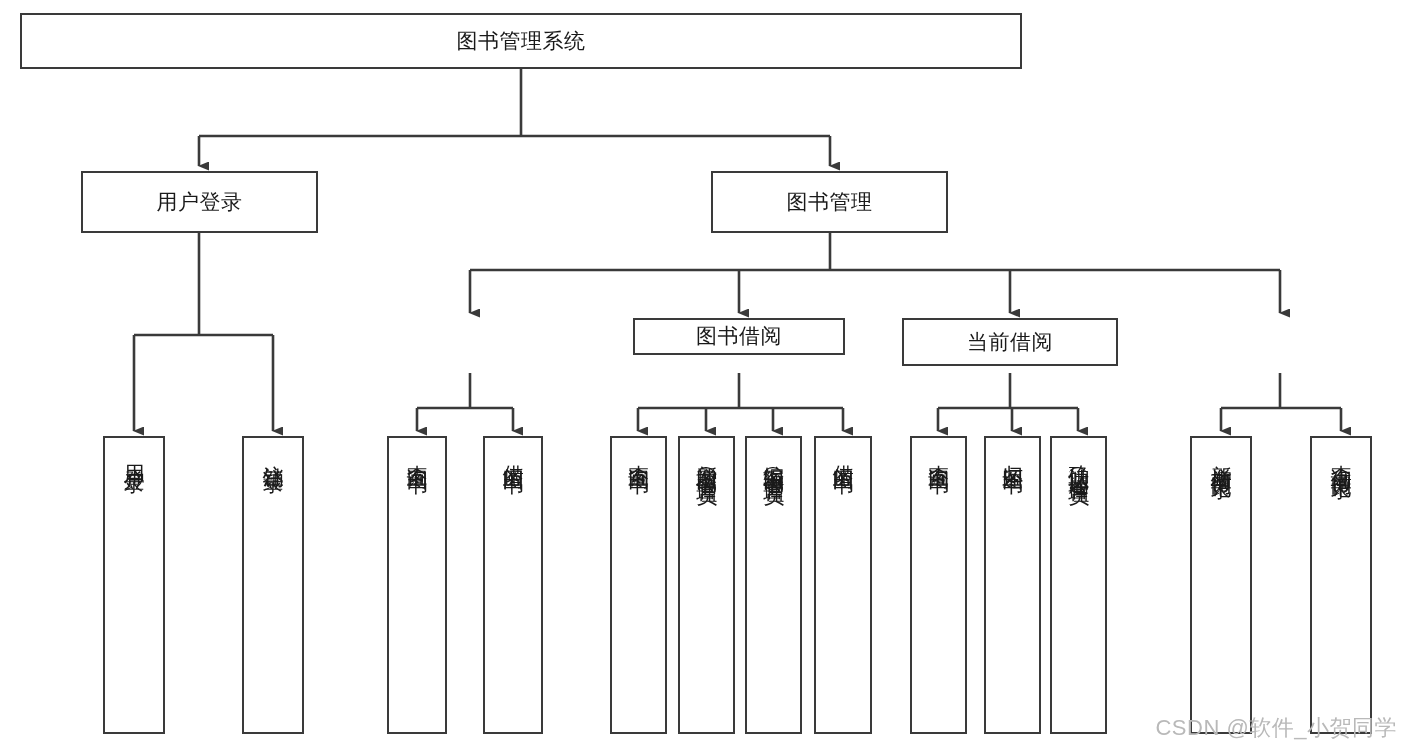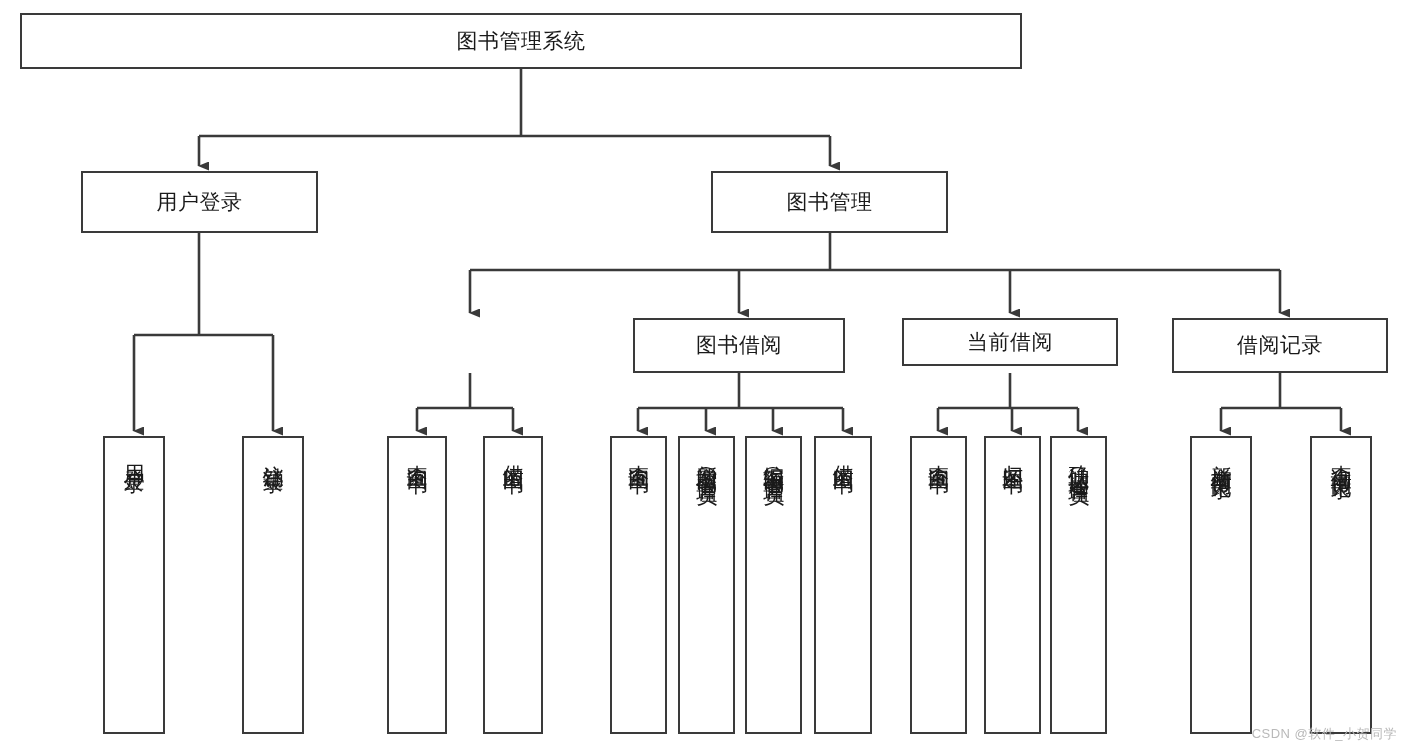--- a/index.html
+++ b/index.html
@@ -51,21 +51,21 @@
     text-orientation: upright;
     font-size: 21px;
     line-height: 1.26;
     letter-spacing: 3px;
     white-space: nowrap;
   }
   .watermark {
     position: absolute;
     right: 8px;
     bottom: 4px;
-    font-size: 13px;
+    font-size: 22px;
     color: #b9b9b9;
     letter-spacing: 0.5px;
     white-space: nowrap;
     pointer-events: none;
   }
 </style>
 </head>
 <body>
 
 <div id="diagram-root">
@@ -128,28 +128,25 @@
     <span class="node-label">图书管理系统</span>
   </div>
 
   <div class="node-box" style="left:81px; top:171px; width:237px; height:62px;">
     <span class="node-label">用户登录</span>
   </div>
   <div class="node-box" style="left:711px; top:171px; width:237px; height:62px;">
     <span class="node-label">图书管理</span>
   </div>
 
-  <div class="node-box" style="left:633px; top:318px; width:212px; height:55px;">
+  <div class="node-box" style="left:633px; top:318px; width:212px; height:37px;">
     <span class="node-label">图书借阅</span>
   </div>
   <div class="node-box" style="left:902px; top:318px; width:216px; height:48px;">
     <span class="node-label">当前借阅</span>
-  </div>
-  <div class="node-box" style="left:1172px; top:318px; width:216px; height:55px;">
-    <span class="node-label">借阅记录</span>
   </div>
 
   <div class="node-box leaf" style="left:103px; top:436px; width:62px; height:298px;">
     <span class="node-label">用户登录</span>
   </div>
   <div class="node-box leaf" style="left:242px; top:436px; width:62px; height:298px;">
     <span class="node-label">注销登录</span>
   </div>
 
   <div class="node-box leaf" style="left:387px; top:436px; width:60px; height:298px;">

